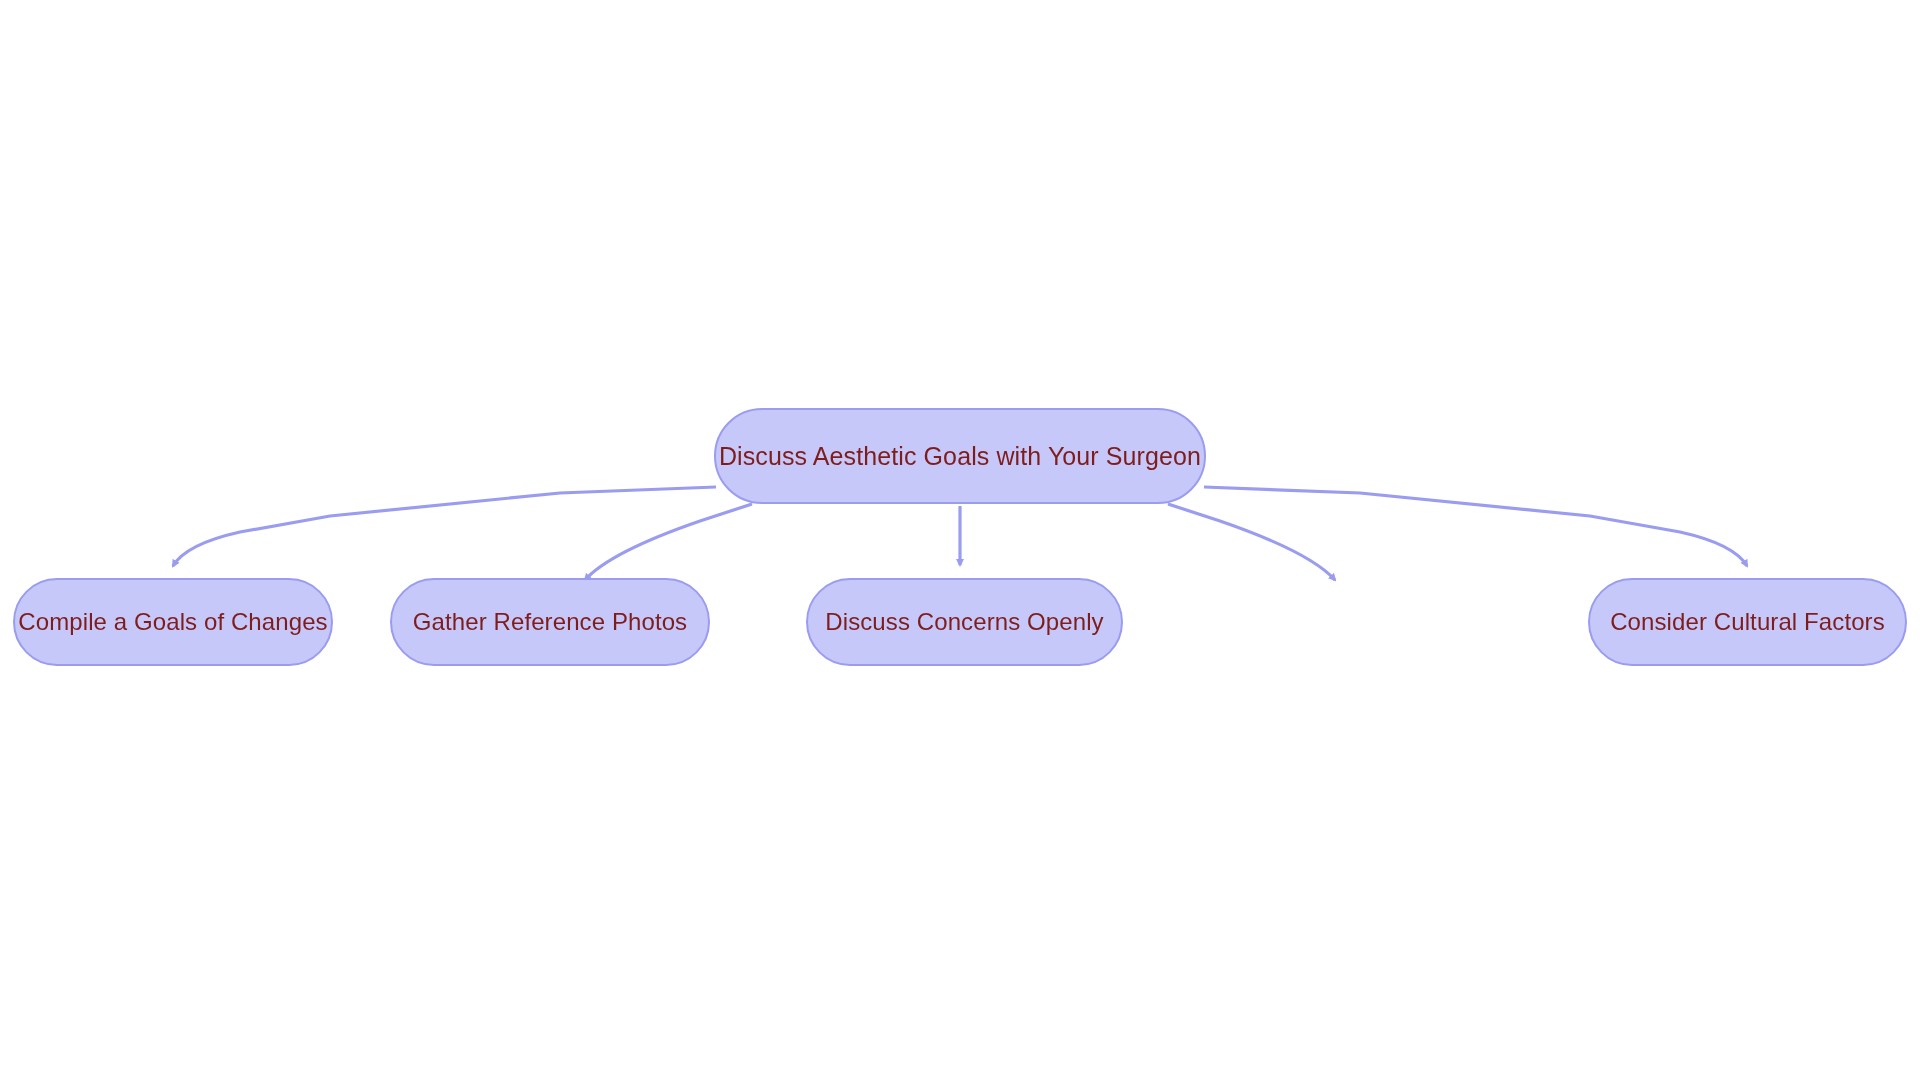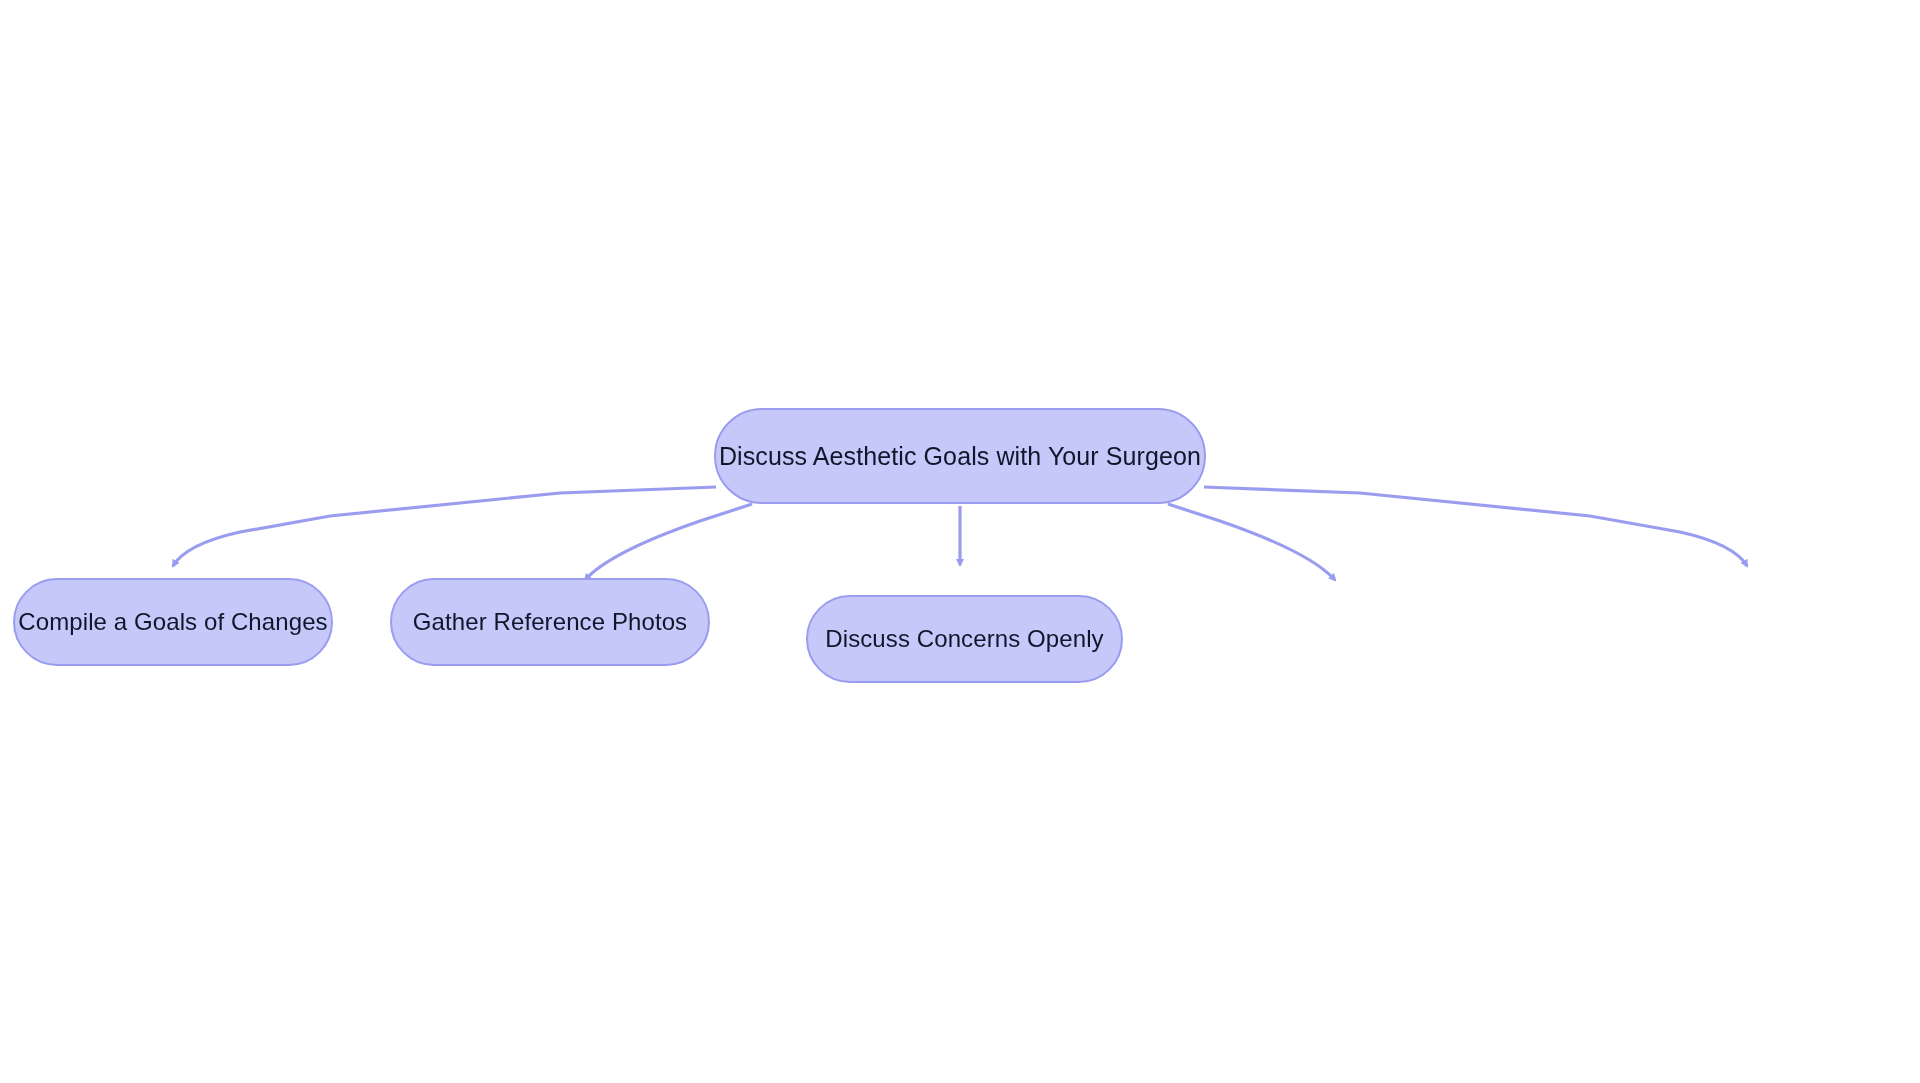--- a/index.html
+++ b/index.html
@@ -33,21 +33,21 @@
     display: flex;
     align-items: center;
     justify-content: center;
     background: #c6c8fa;
     border: 2px solid #9a9cf0;
     border-radius: 999px;
     text-align: center;
     white-space: nowrap;
   }
   .node-label {
-    color: #0f172a;
+    color: #7f1d1d;
     font-family: "Liberation Sans", sans-serif;
     font-weight: 400;
     letter-spacing: 0.1px;
   }
   #node-root {
     left: 714px;
     top: 408px;
     width: 492px;
     height: 96px;
   }
@@ -56,21 +56,21 @@
   }
   .node-child {
     top: 578px;
     height: 88px;
   }
   .node-child .node-label {
     font-size: 24px;
   }
   #node-child-0 { left: 13px;   width: 320px; }
   #node-child-1 { left: 390px;  width: 320px; }
-  #node-child-2 { left: 806px;  width: 317px; margin-top: 17px; }
+  #node-child-2 { left: 806px;  width: 317px; }
   #node-child-3 { left: 1197px; width: 317px; }
   #node-child-4 { left: 1588px; width: 319px; }
 </style>
 </head>
 <body>
 
 <div id="diagram-canvas">
 
   <svg id="edge-layer" width="1920" height="1083" viewBox="0 0 1920 1083" xmlns="http://www.w3.org/2000/svg">
     <defs>
@@ -102,14 +102,17 @@
 
   <div class="node node-child" id="node-child-1">
     <span class="node-label">Gather Reference Photos</span>
   </div>
 
   <div class="node node-child" id="node-child-2">
     <span class="node-label">Discuss Concerns Openly</span>
   </div>
 
 
+  <div class="node node-child" id="node-child-4">
+    <span class="node-label">Consider Cultural Factors</span>
+  </div>
 
 </div>
 
 </body></html>

